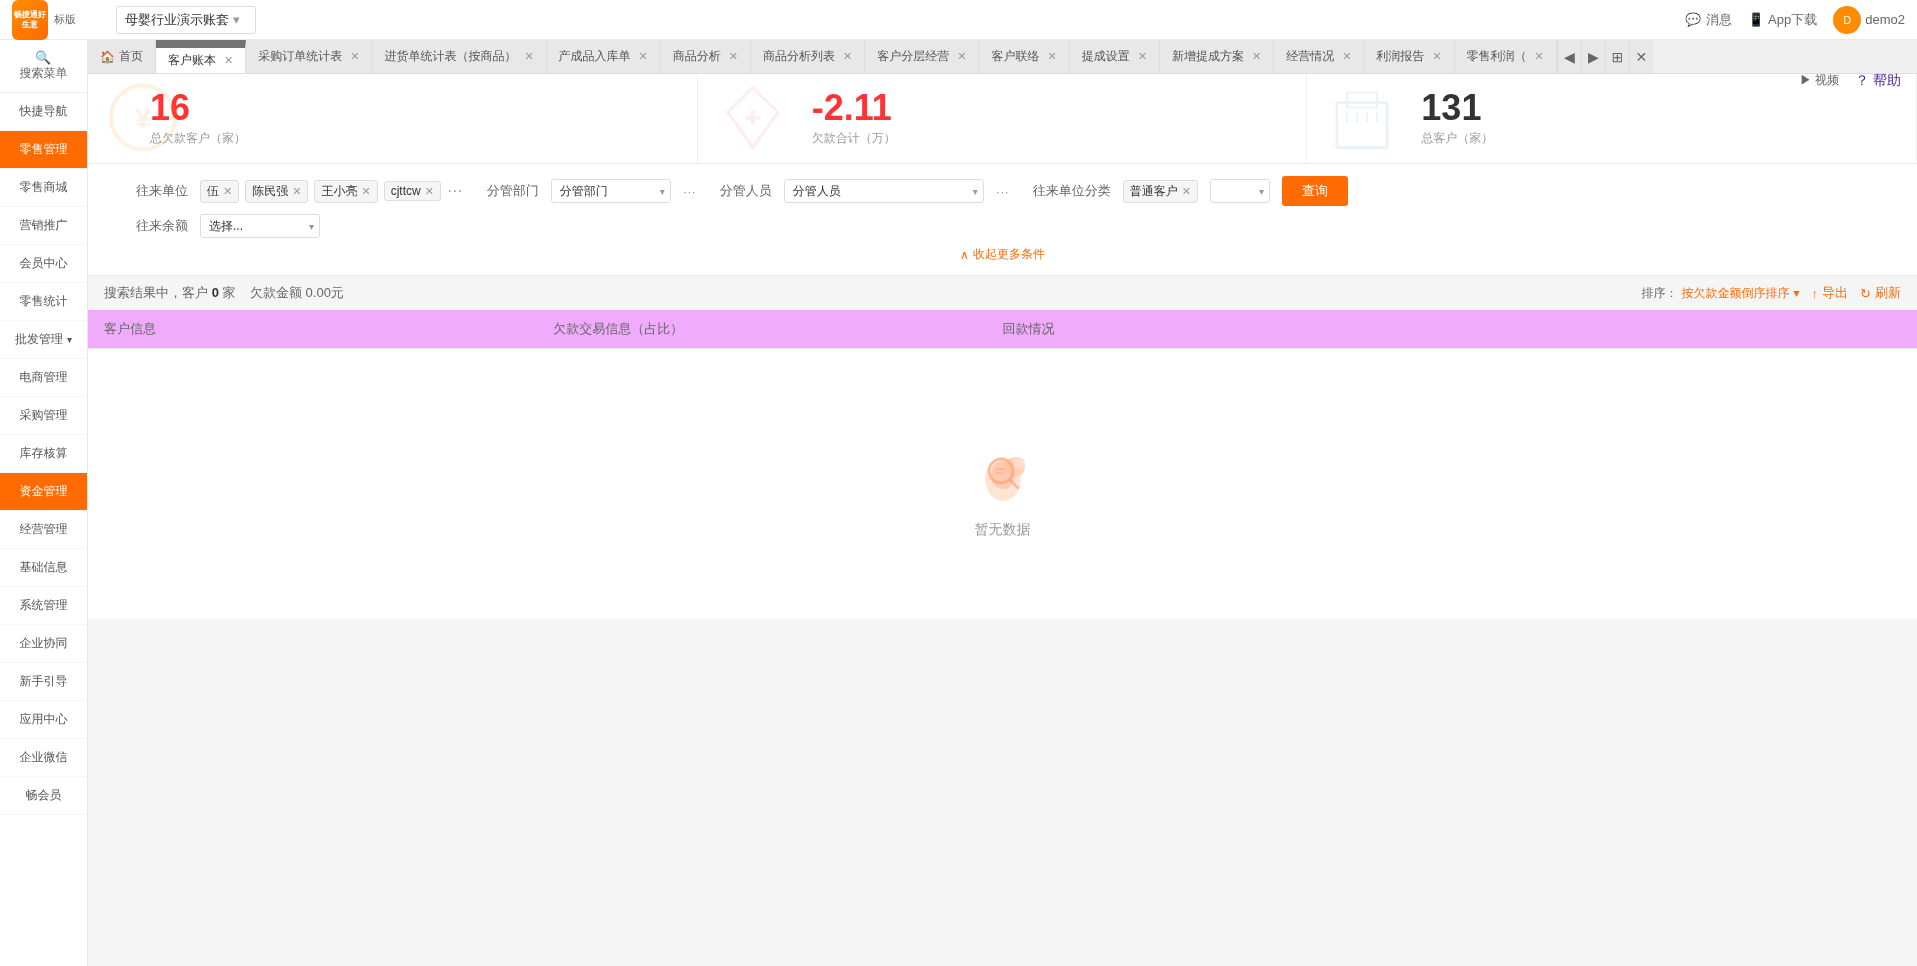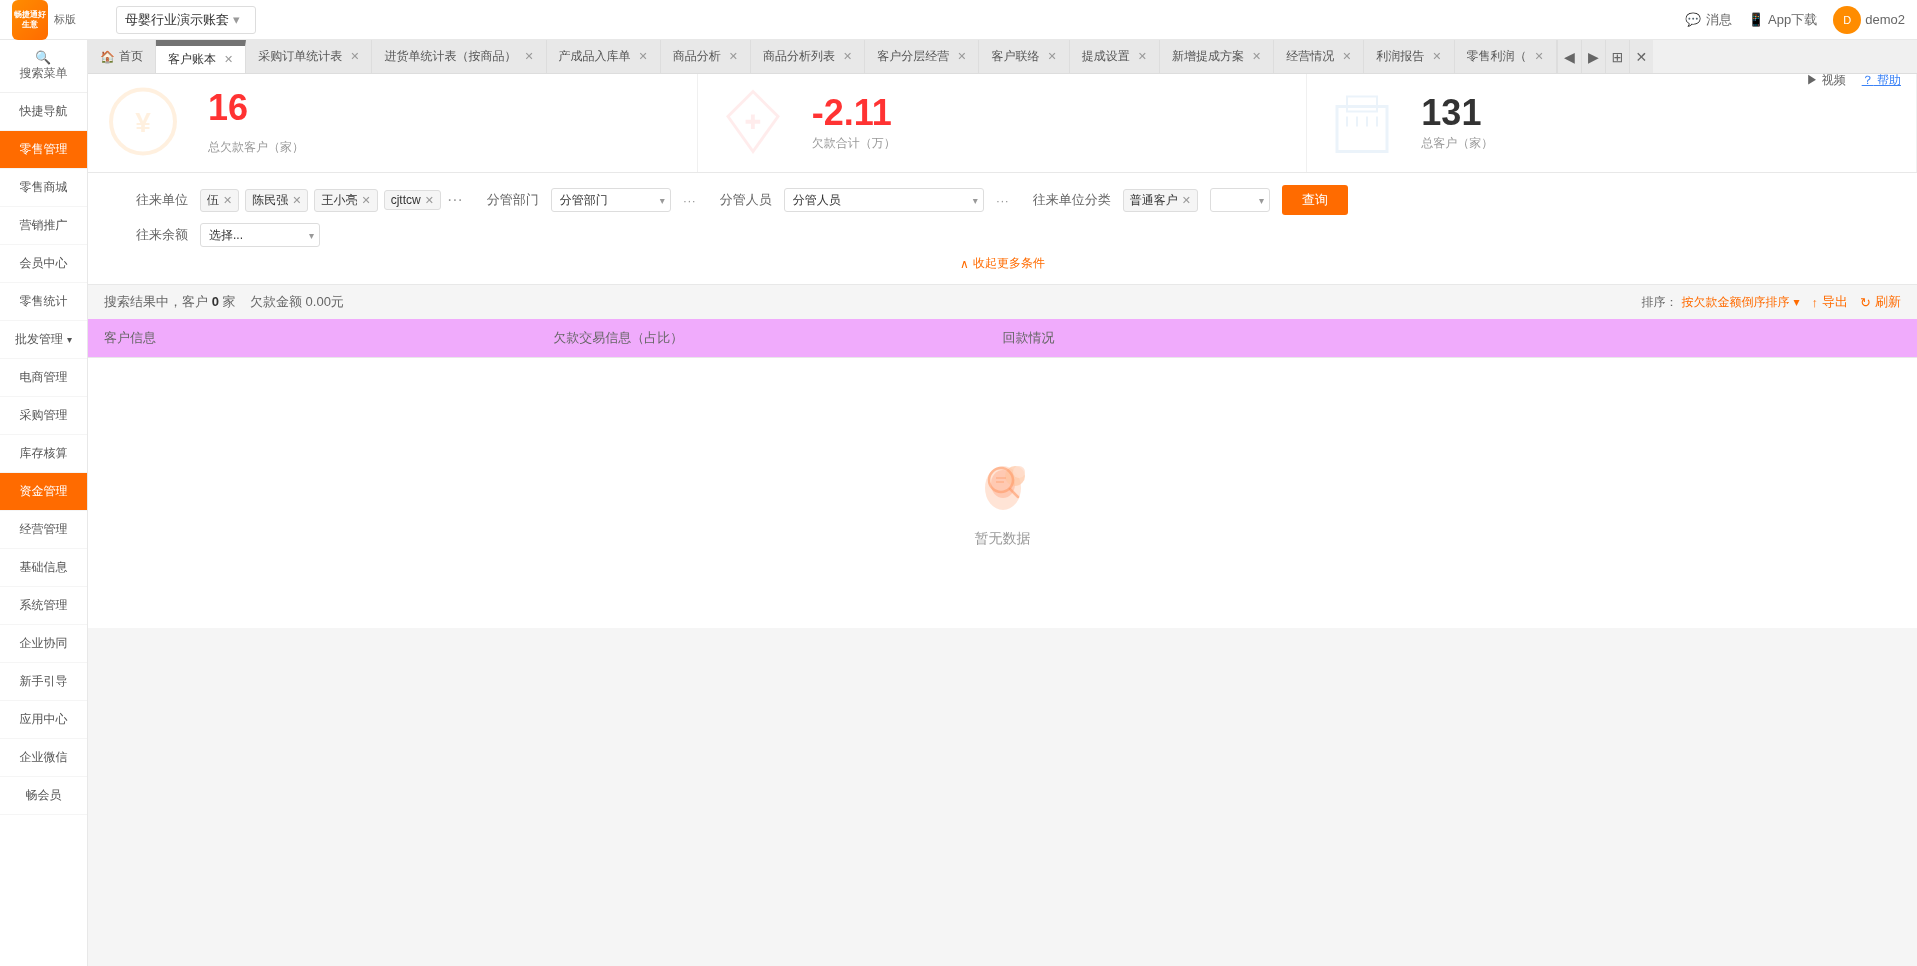--- a/index.html
+++ b/index.html
@@ -33,21 +33,21 @@
     .sidebar-nav-item { padding: 10px 6px; text-align: center; cursor: pointer; color: #555; font-size: 12px; border-bottom: 1px solid #f5f5f5; }
     .sidebar-nav-item.active { background: #ff6b00; color: #fff; }
     .sidebar-nav-item.section-header { display: flex; align-items: center; justify-content: center; gap: 4px; }
 
     
     .content-area { flex: 1; display: flex; flex-direction: column; overflow: hidden; }
 
     
     .tab-bar { background: #f0f0f0; display: flex; align-items: center; height: 34px; overflow: hidden; border-bottom: 1px solid #ddd; }
     .tab-item { display: flex; align-items: center; gap: 4px; padding: 0 12px; height: 34px; background: #e8e8e8; border-right: 1px solid #ddd; cursor: pointer; font-size: 12px; color: #555; white-space: nowrap; }
-    .tab-item.active { background: #fff; color: #333; border-top: 6px solid #737373; }
+    .tab-item.active { background: #fff; color: #333; border-top: 8px solid #737373; }
     .tab-item .tab-close { color: #999; font-size: 11px; margin-left: 4px; }
     .tab-item .home-tab { color: #ff6b00; }
     .tab-nav-btn { width: 24px; height: 34px; display: flex; align-items: center; justify-content: center; cursor: pointer; color: #666; font-size: 14px; background: #e8e8e8; border-left: 1px solid #ddd; }
 
     
     .page-content { flex: 1; overflow-y: auto; background: #f5f5f5; padding: 0; }
 
     
     .stats-bar { display: flex; background: #fff; border-bottom: 1px solid #e8e8e8; }
     .stat-item { flex: 1; padding: 16px 24px; display: flex; align-items: center; gap: 16px; border-right: 1px solid #f0f0f0; position: relative; }
@@ -259,34 +259,34 @@
 
       <div class="page-content">
 
         <div class="stats-bar">
 
           <div style="position:absolute;right:16px;top:72px;display:flex;gap:16px;z-index:10;">
             <span style="color:#666;font-size:12px;cursor:pointer;">
               <span>▶</span>
               <span>视频</span>
             </span>
-            <span style="color:#3b82f6;font-size:12px;cursor:pointer;text-decoration:underline;">
+            <span style="color:#4c1d95;font-size:14px;cursor:pointer;">
               <span>？</span>
               <span>帮助</span>
             </span>
           </div>
 
           <div class="stat-item" style="flex:1;position:relative;overflow:hidden;">
             <div style="position:absolute;left:20px;top:50%;transform:translateY(-50%);opacity:0.12;">
               <svg width="70" height="70" viewBox="0 0 70 70">
                 <circle cx="35" cy="35" r="32" stroke="#ff8c00" stroke-width="4" fill="none"></circle>
                 <text x="35" y="45" text-anchor="middle" font-size="28" fill="#ff8c00" font-weight="bold">¥</text>
               </svg>
             </div>
-            <div class="stat-text" style="margin-left:96px;gap:9px;">
+            <div class="stat-text" style="margin-left:38px;">
               <div class="stat-number">16</div>
               <div class="stat-label">总欠款客户（家）</div>
             </div>
           </div>
 
           <div class="stat-item" style="flex:1;position:relative;overflow:hidden;">
             <div style="position:absolute;left:20px;top:50%;transform:translateY(-50%);opacity:0.12;">
               <svg width="70" height="70" viewBox="0 0 70 70">
                 <polygon points="35,5 60,30 35,65 10,30" stroke="#ff6b6b" stroke-width="3" fill="none"></polygon>
                 <text x="35" y="42" text-anchor="middle" font-size="20" fill="#ff6b6b">✚</text>

